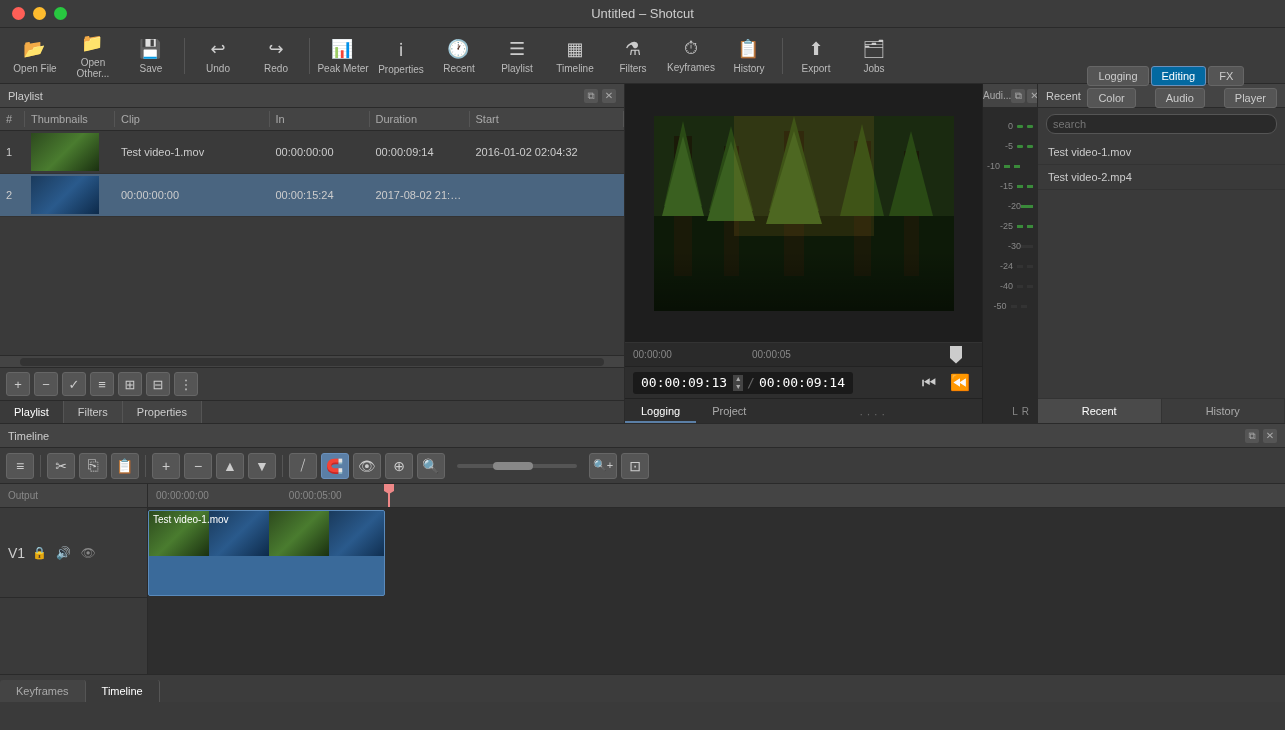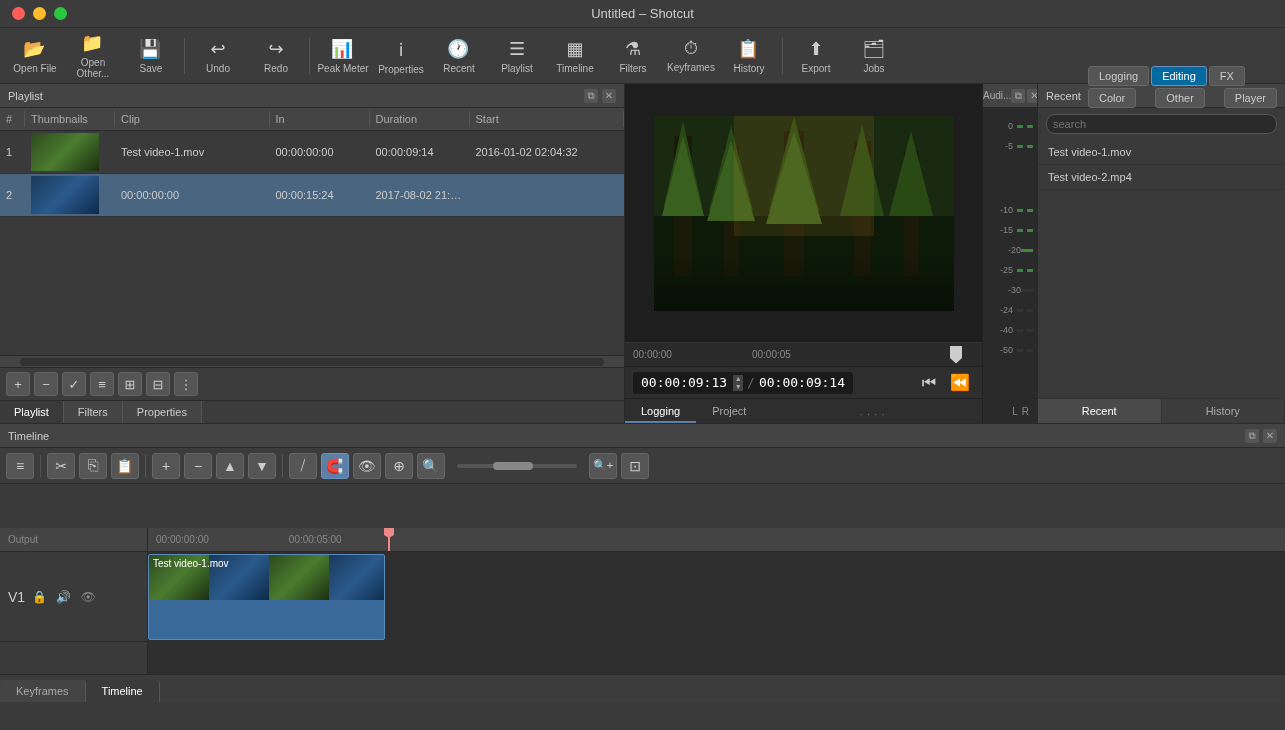--- a/index.html
+++ b/index.html
@@ -501,21 +501,20 @@
       border-radius: 4px;
       top: -2px;
       left: 30%;
     }
 
     
     .timeline-tracks {
       flex: 1;
       display: flex;
       overflow: hidden;
-      margin-top: 44px;
     }
     .track-labels {
       width: 148px;
       background: #3a3a3a;
       border-right: 1px solid #2a2a2a;
       display: flex;
       flex-direction: column;
     }
     .track-header-row {
       height: 24px;
@@ -729,21 +728,21 @@
 
   <div class="mode-bar">
     <div style="display:flex; flex-direction:column; gap:2px;">
       <div style="display:flex; gap:2px;">
         <button class="mode-btn">Logging</button>
         <button class="mode-btn active">Editing</button>
         <button class="mode-btn">FX</button>
       </div>
       <div style="display:flex; gap:19px;">
         <button class="mode-btn">Color</button>
-        <button class="mode-btn">Other</button>
+        <button class="mode-btn">Audio</button>
         <button class="mode-btn">Player</button>
       </div>
     </div>
   </div>
 </div>
 
 <div class="main-layout">
 
   <div class="upper-area">
 
@@ -881,21 +880,21 @@
           <div style="display:flex;align-items:center;justify-content:flex-end;gap:4px;line-height:1.8;">
             <span class="meter-label">0</span>
             <div style="width:6px;height:3px;background:#3a8a3a;border-radius:1px;"></div>
             <div style="width:6px;height:3px;background:#3a8a3a;border-radius:1px;"></div>
           </div>
           <div style="display:flex;align-items:center;justify-content:flex-end;gap:4px;line-height:1.8;">
             <span class="meter-label">-5</span>
             <div style="width:6px;height:3px;background:#3a8a3a;border-radius:1px;"></div>
             <div style="width:6px;height:3px;background:#3a8a3a;border-radius:1px;"></div>
           </div>
-          <div style="display:flex;align-items:center;justify-content:flex-end;gap:4px;line-height:1.8;margin-top:44px;">
+          <div style="display:flex;align-items:center;gap:4px;line-height:1.8;">
             <span class="meter-label">-10</span>
             <div style="width:6px;height:3px;background:#3a8a3a;"></div>
             <div style="width:6px;height:3px;background:#3a8a3a;"></div>
           </div>
           <div style="display:flex;align-items:center;justify-content:flex-end;gap:4px;line-height:1.8;">
             <span class="meter-label">-15</span>
             <div style="width:6px;height:3px;background:#3a8a3a;"></div>
             <div style="width:6px;height:3px;background:#3a8a3a;"></div>
           </div>
           <div style="display:flex;align-items:center;justify-content:flex-end;line-height:1.8;">
@@ -916,21 +915,21 @@
           <div style="display:flex;align-items:center;justify-content:flex-end;gap:4px;line-height:1.8;">
             <span class="meter-label">-24</span>
             <div style="width:6px;height:3px;background:#333;"></div>
             <div style="width:6px;height:3px;background:#333;"></div>
           </div>
           <div style="display:flex;align-items:center;justify-content:flex-end;gap:4px;line-height:1.8;">
             <span class="meter-label">-40</span>
             <div style="width:6px;height:3px;background:#333;"></div>
             <div style="width:6px;height:3px;background:#333;"></div>
           </div>
-          <div style="display:flex;align-items:center;justify-content:flex-end;gap:4px;line-height:1.8;">
+          <div style="display:flex;align-items:center;justify-content:center;gap:4px;line-height:1.8;">
             <span class="meter-label">-50</span>
             <div style="width:6px;height:3px;background:#333;"></div>
             <div style="width:6px;height:3px;background:#333;"></div>
           </div>
         </div>
         <div class="lr-labels">
           <span class="lr-label">L</span>
           <span class="lr-label">R</span>
         </div>
       </div>

